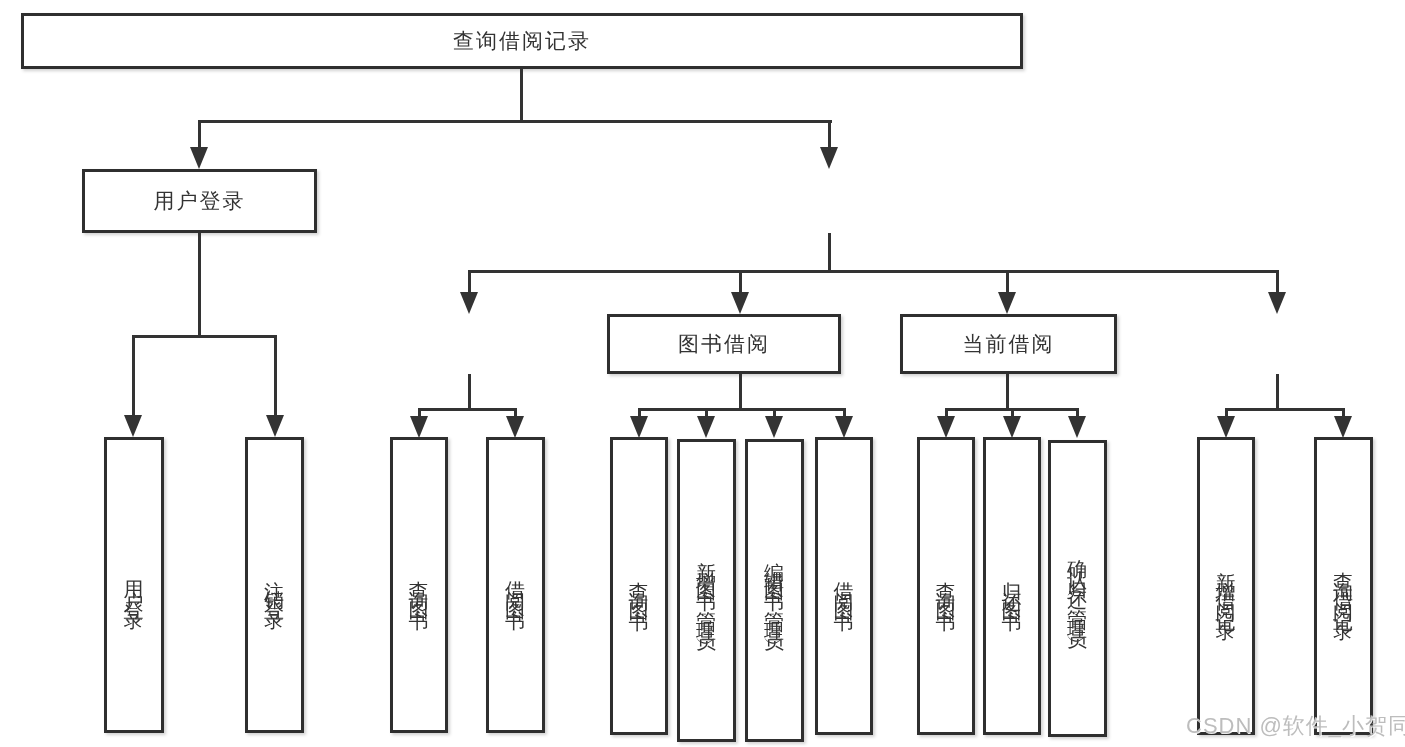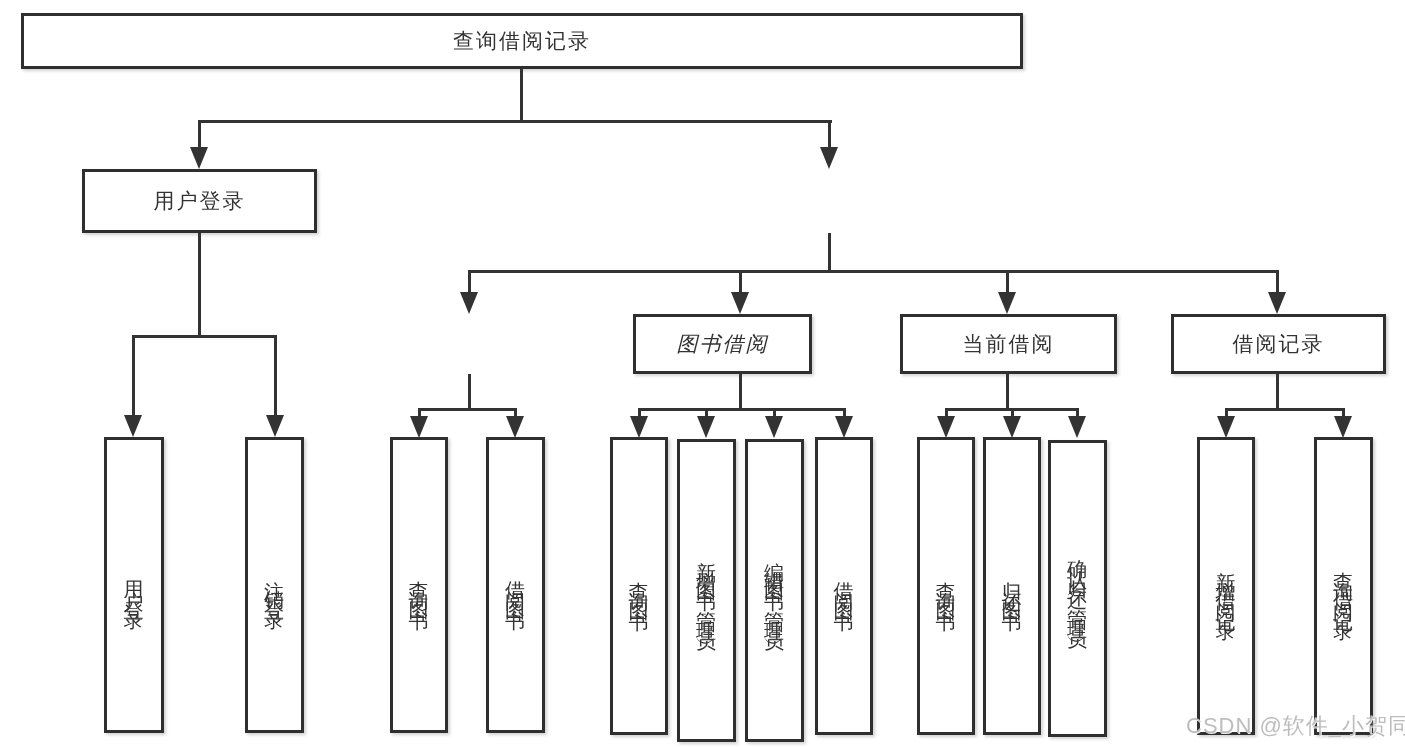--- a/index.html
+++ b/index.html
@@ -61,28 +61,25 @@
   <div class="hl" style="left:468px;top:270px;width:811px;"></div>
   <div class="vl" style="left:468px;top:270px;height:22px;"></div>
   <div class="ah" style="left:460px;top:292px;"></div>
   <div class="vl" style="left:739px;top:270px;height:22px;"></div>
   <div class="ah" style="left:731px;top:292px;"></div>
   <div class="vl" style="left:1006px;top:270px;height:22px;"></div>
   <div class="ah" style="left:998px;top:292px;"></div>
   <div class="vl" style="left:1276px;top:270px;height:22px;"></div>
   <div class="ah" style="left:1268px;top:292px;"></div>
 
-  <div class="node" style="left:633px;top:314px;width:179px;height:60px;font-style:italic;">
+  <div class="node" style="left:607px;top:314px;width:234px;height:60px;">
     <span>图书借阅</span>
   </div>
   <div class="node" style="left:900px;top:314px;width:217px;height:60px;">
     <span>当前借阅</span>
-  </div>
-  <div class="node" style="left:1171px;top:314px;width:215px;height:60px;">
-    <span>借阅记录</span>
   </div>
 
   <div class="vl" style="left:468px;top:374px;height:34px;"></div>
   <div class="hl" style="left:418px;top:408px;width:99px;"></div>
   <div class="vl" style="left:418px;top:408px;height:9px;"></div>
   <div class="ah" style="left:410px;top:416px;"></div>
   <div class="vl" style="left:514px;top:408px;height:9px;"></div>
   <div class="ah" style="left:506px;top:416px;"></div>
 
   <div class="vl" style="left:739px;top:374px;height:34px;"></div>

